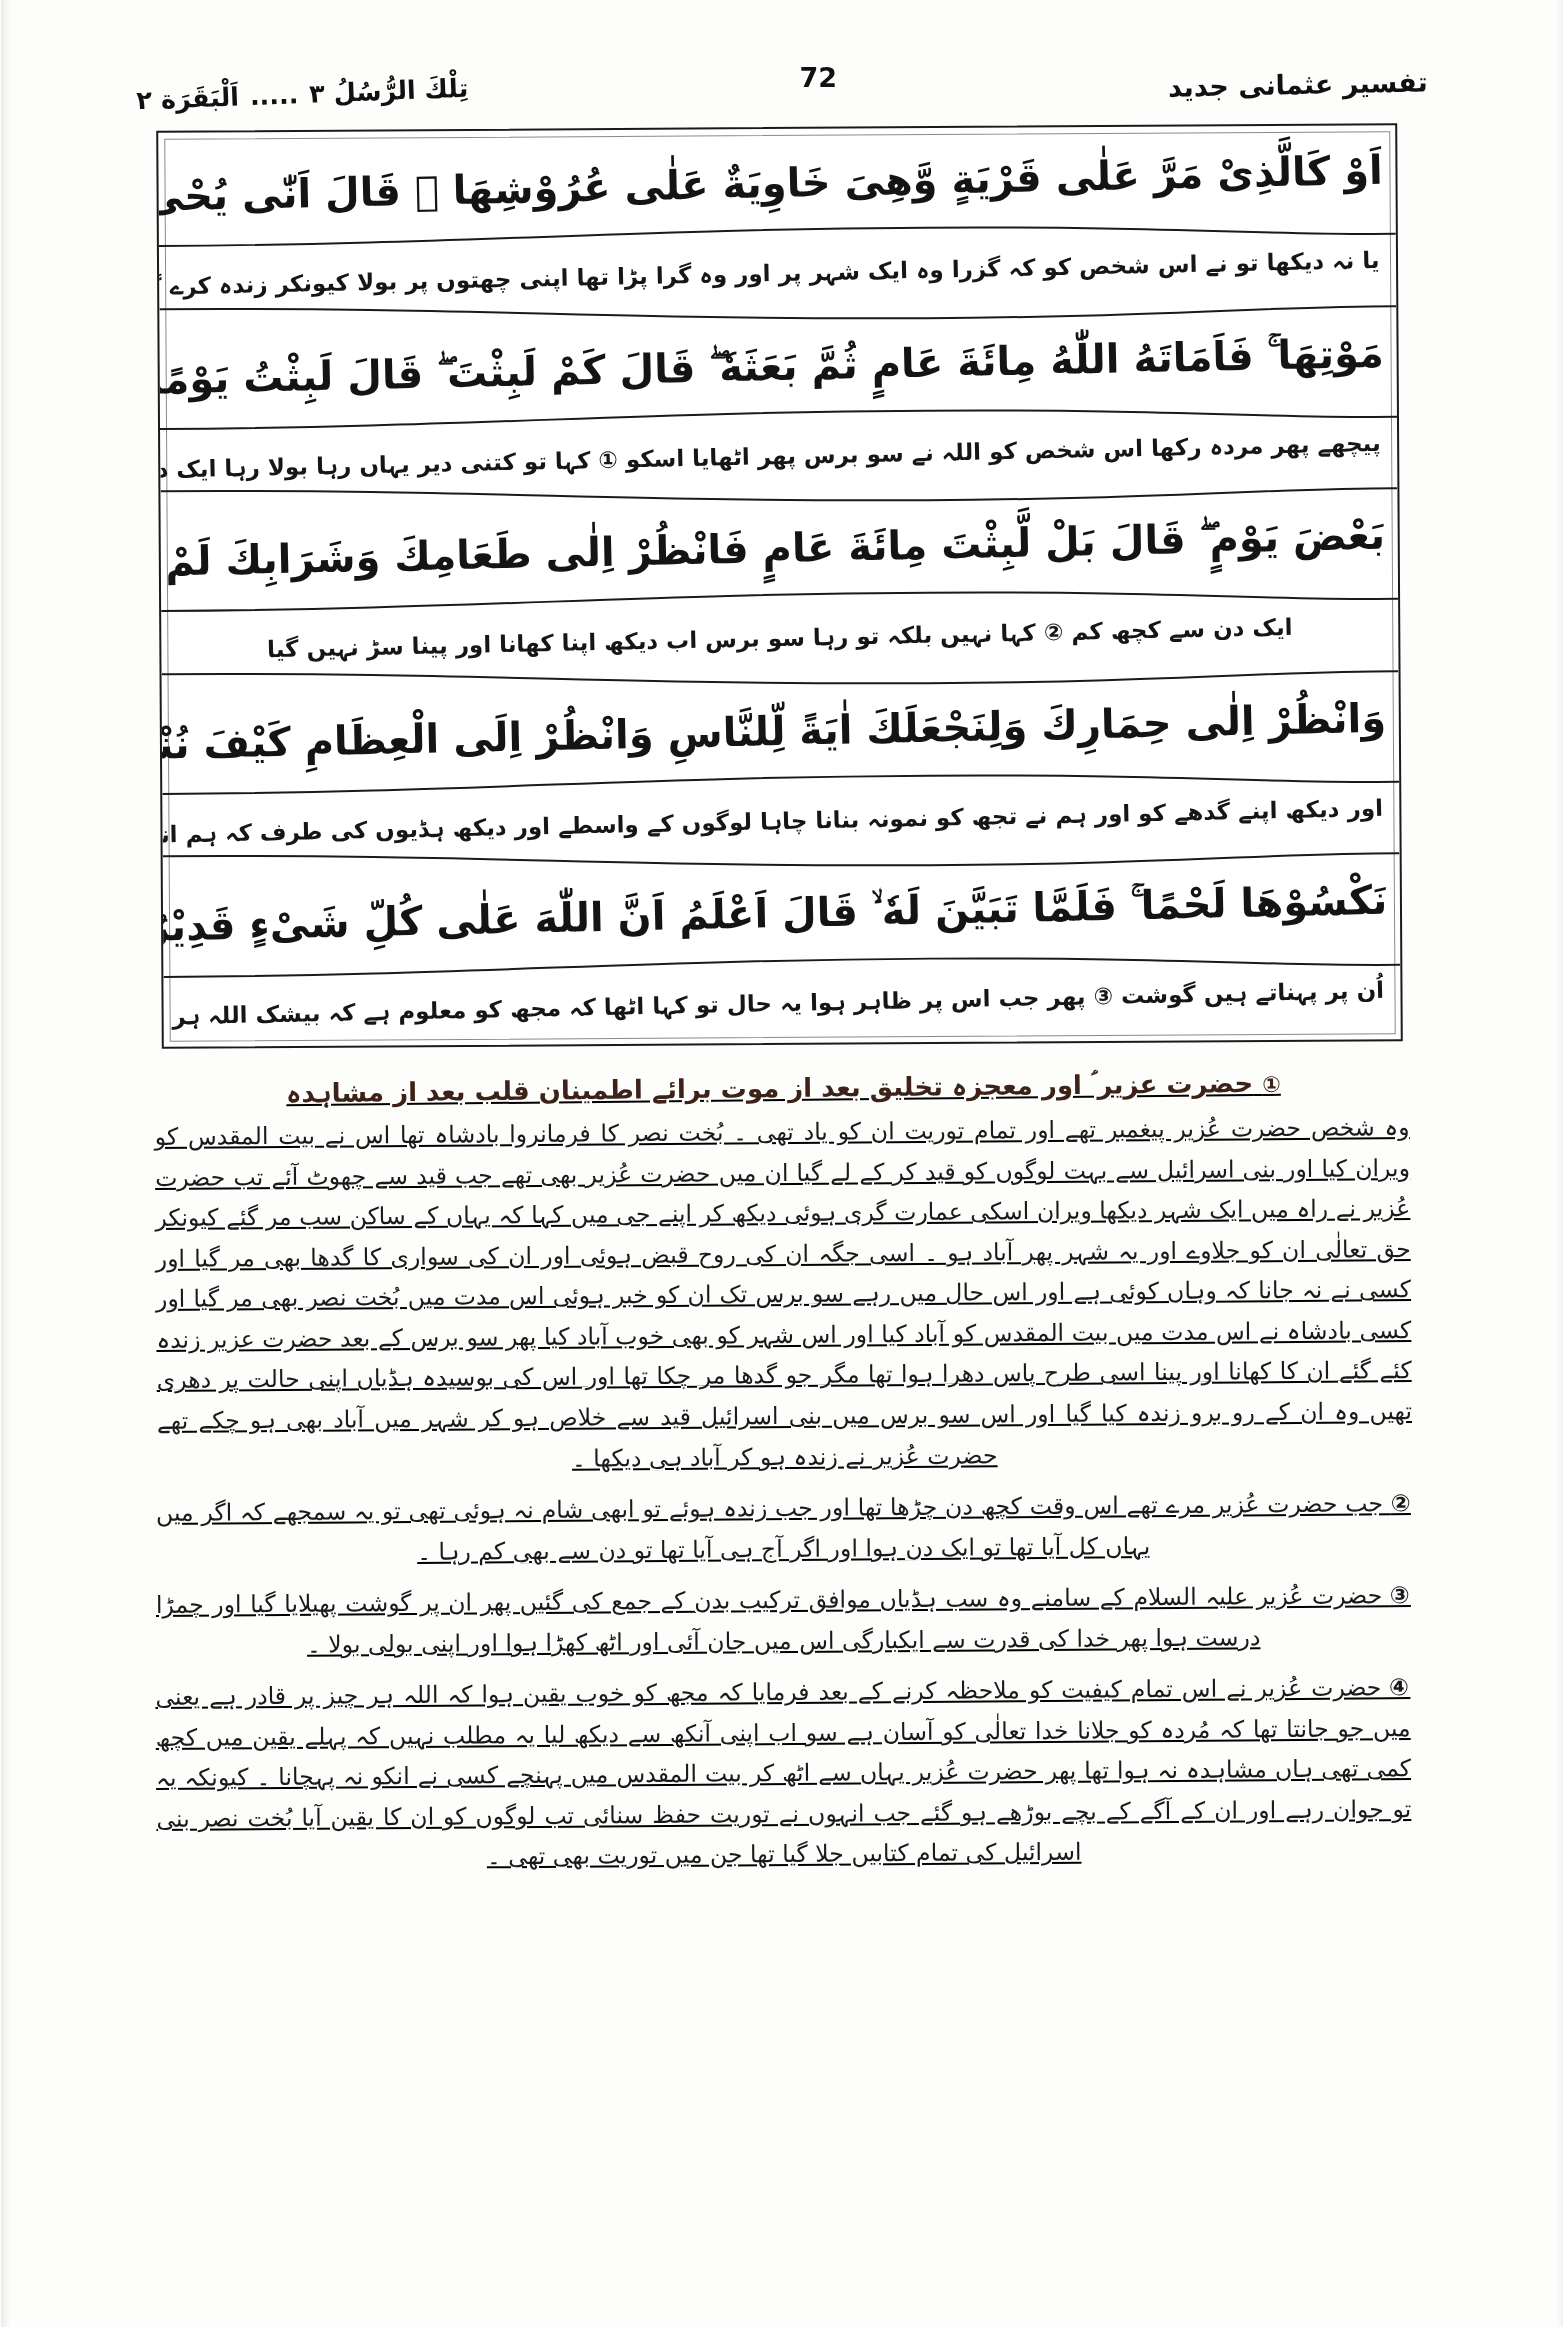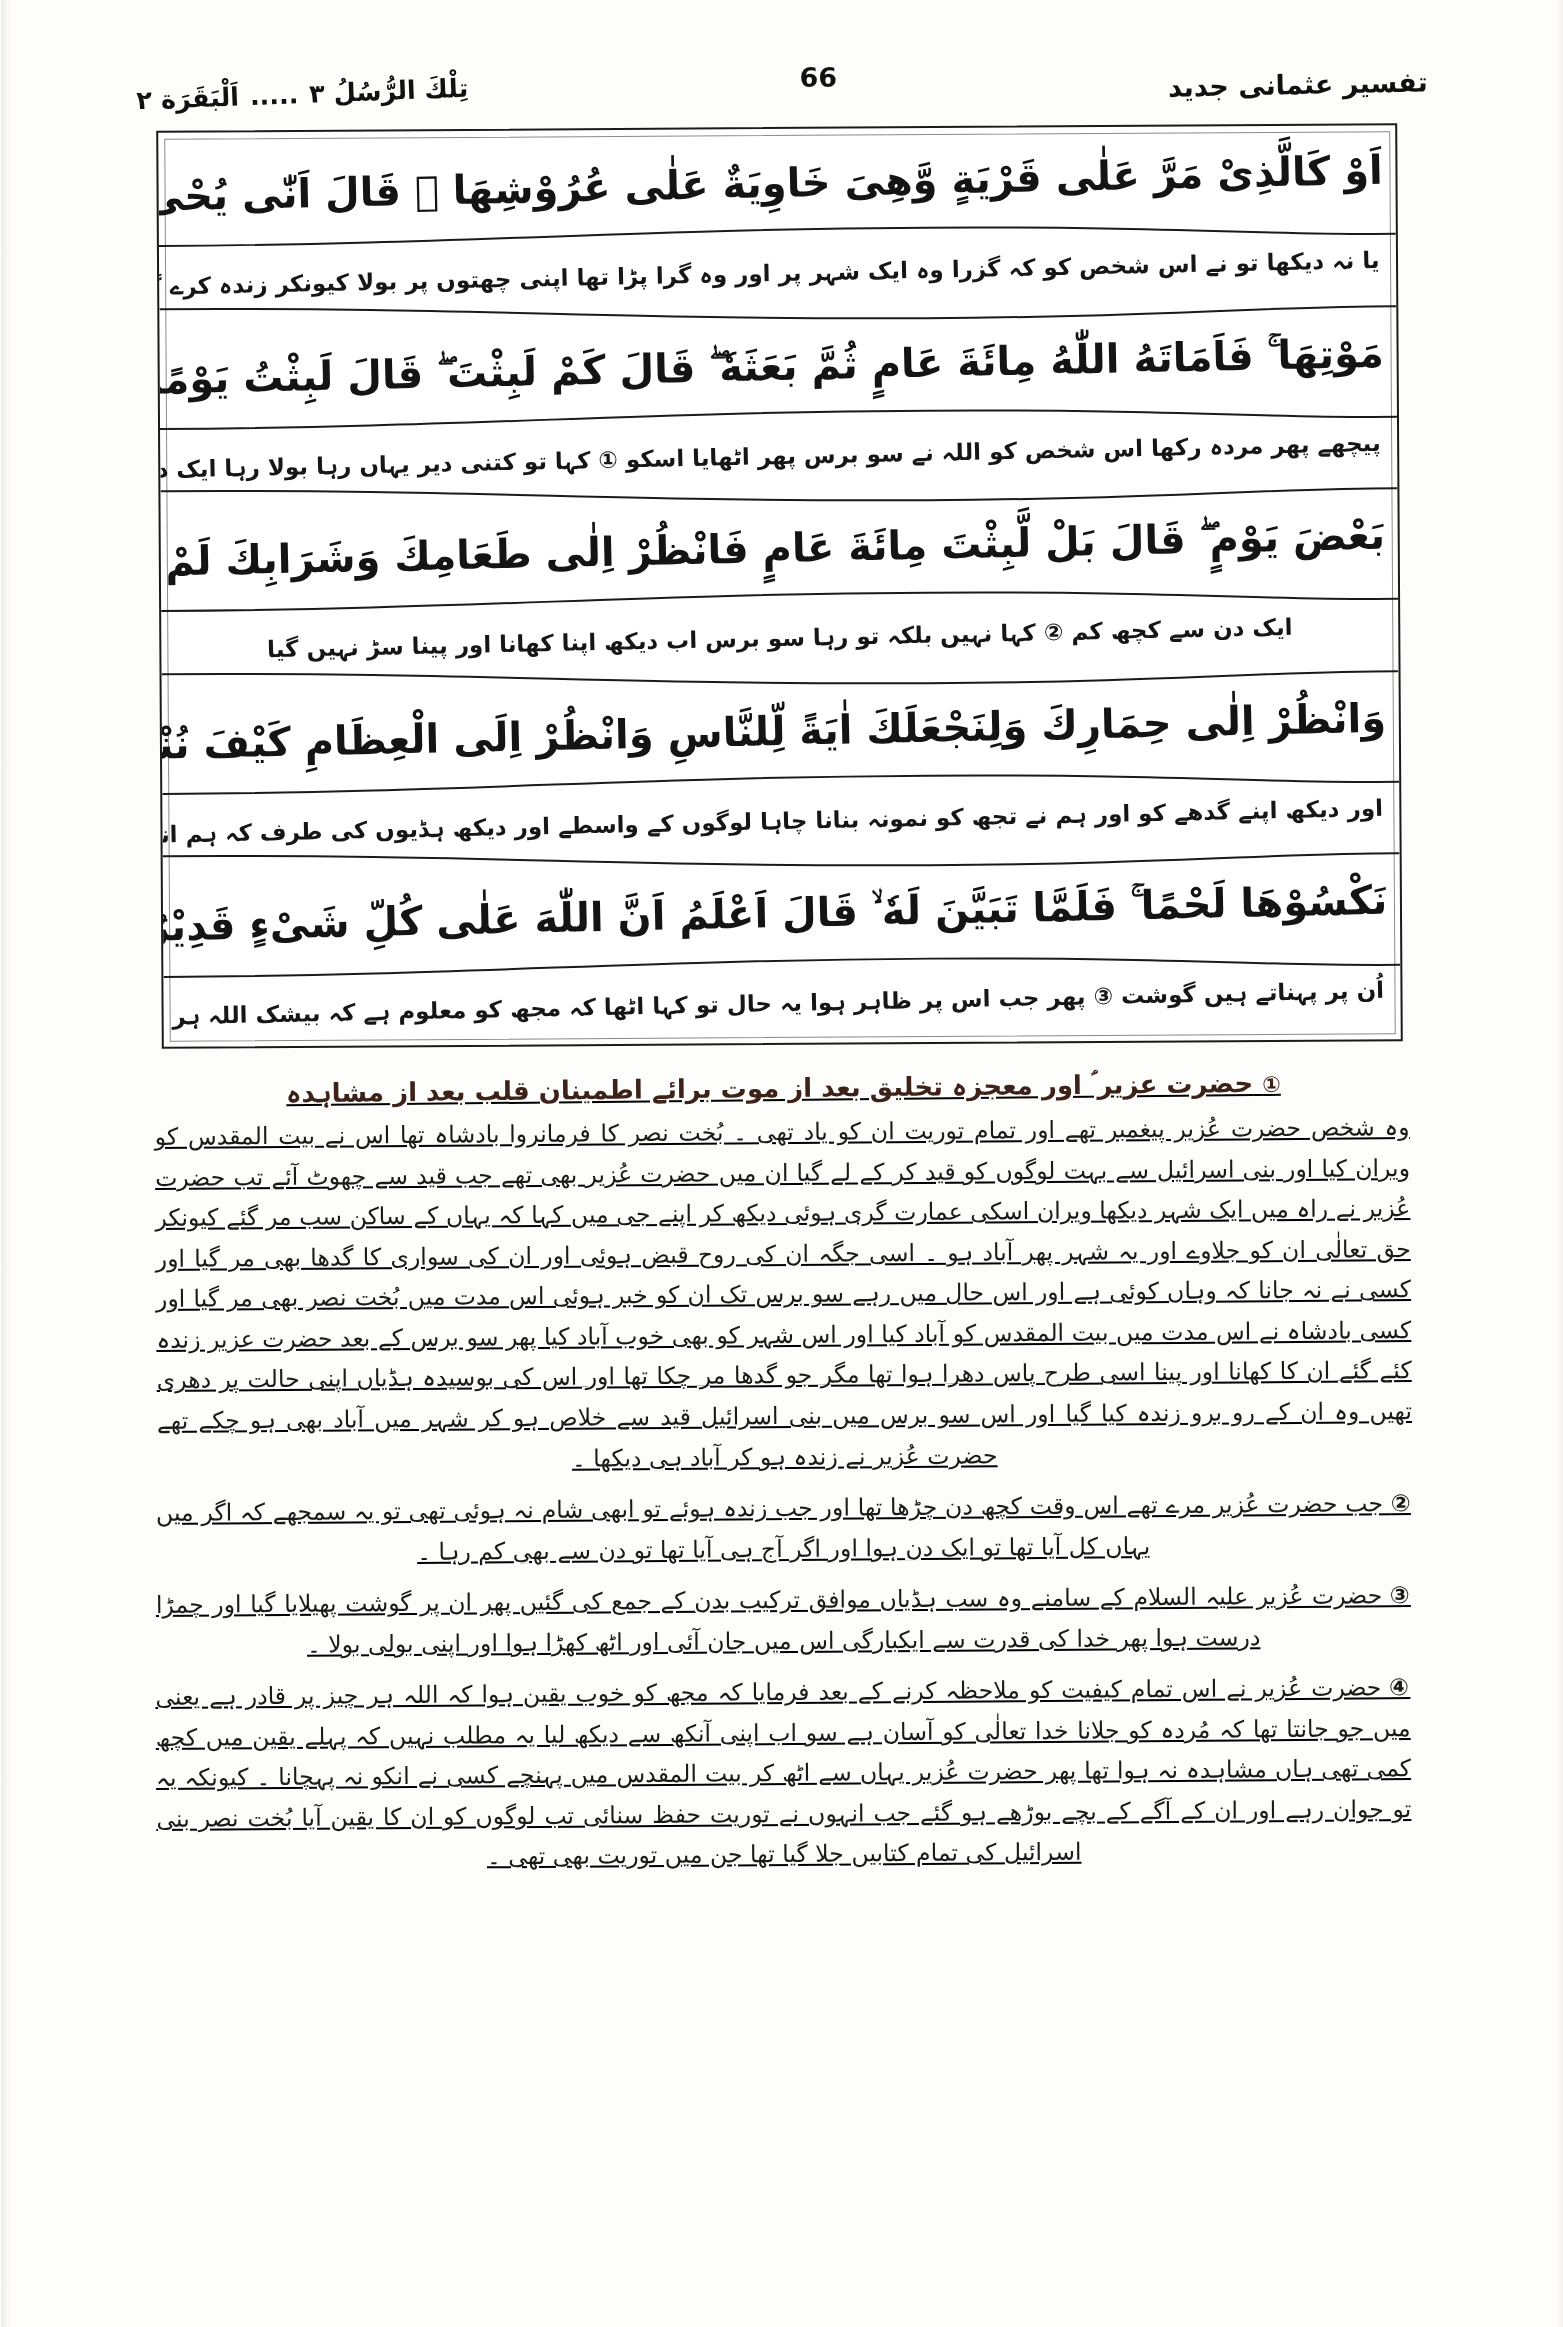--- a/index.html
+++ b/index.html
@@ -134,21 +134,21 @@
 </style>
 </head>
 <body>
 
 <div class="page">
   <div class="scan-edge"></div>
   <div class="scan-edge-r"></div>
 
   <div class="header">
     <div class="hdr-title">تفسیر عثمانی جدید</div>
-    <div class="hdr-page">66</div>
+    <div class="hdr-page">72</div>
     <div class="hdr-ref">
       <span>تِلْكَ الرُّسُلُ ٣</span>
       <span>.....</span>
       <span>اَلْبَقَرَة ٢</span>
     </div>
   </div>
 
   <div class="verse-box">
     <div class="rows" id="rows">
         <div class="row" style="position: absolute; left: 0px; right: 0px; top: 0px; height: 107px;">

